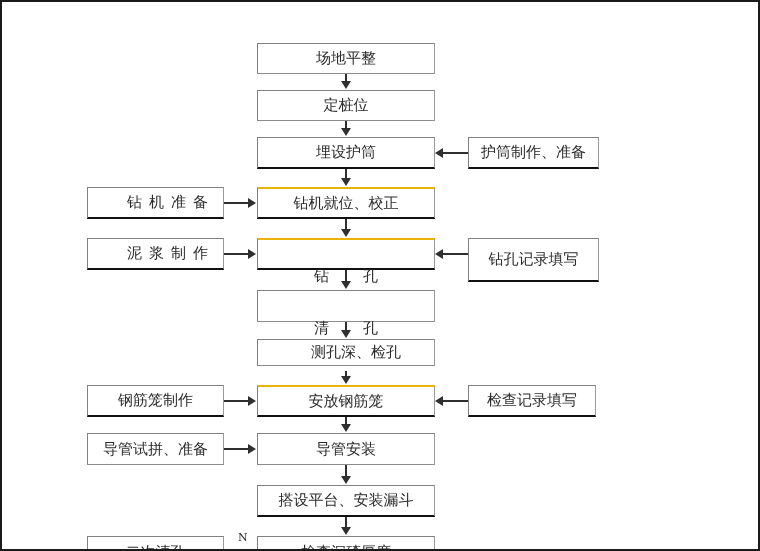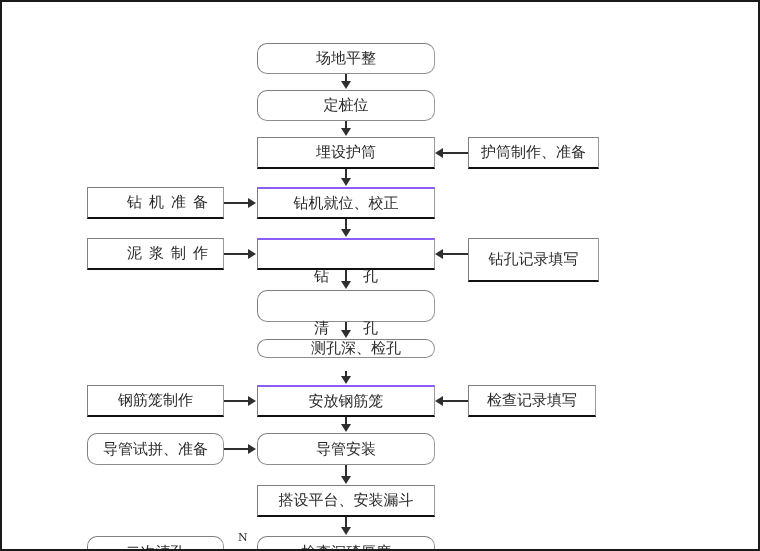--- a/index.html
+++ b/index.html
@@ -36,24 +36,23 @@
     display: flex;
     align-items: center;
     justify-content: center;
     color: #2b2b2b;
     font-size: 15px;
     line-height: 1;
     white-space: nowrap;
   }
   .box.plain {
     border-bottom: 1px solid #8c8c8c;
-    border-radius: 10px;
   }
   .box.topdark {
-    border-top: 2px solid #8b5cf6;
+    border-top: 2px solid #eab308;
   }
   .lbl-sp {
     letter-spacing: 7px;
     text-indent: 7px;
     margin-left: 24px;
   }
   .lbl-wide {
     letter-spacing: 34px;
     text-indent: 34px;
     margin-top: 44px;
@@ -175,21 +174,21 @@
     </div>
 
     <div class="box topdark" style="left:255px; top:236px; width:178px; height:32px;">
       <span class="lbl-wide">钻孔</span>
     </div>
 
     <div class="box plain" style="left:255px; top:288px; width:178px; height:32px;">
       <span class="lbl-wide">清孔</span>
     </div>
 
-    <div class="box plain" style="left:255px; top:337px; width:178px; height:19px;padding-left:20px;">
+    <div class="box plain" style="left:255px; top:337px; width:178px; height:27px;padding-left:20px;">
       <span>测孔深、检孔</span>
     </div>
 
     <div class="box topdark" style="left:255px; top:383px; width:178px; height:32px;">
       <span>安放钢筋笼</span>
     </div>
 
     <div class="box plain" style="left:255px; top:431px; width:178px; height:32px;">
       <span>导管安装</span>
     </div>

